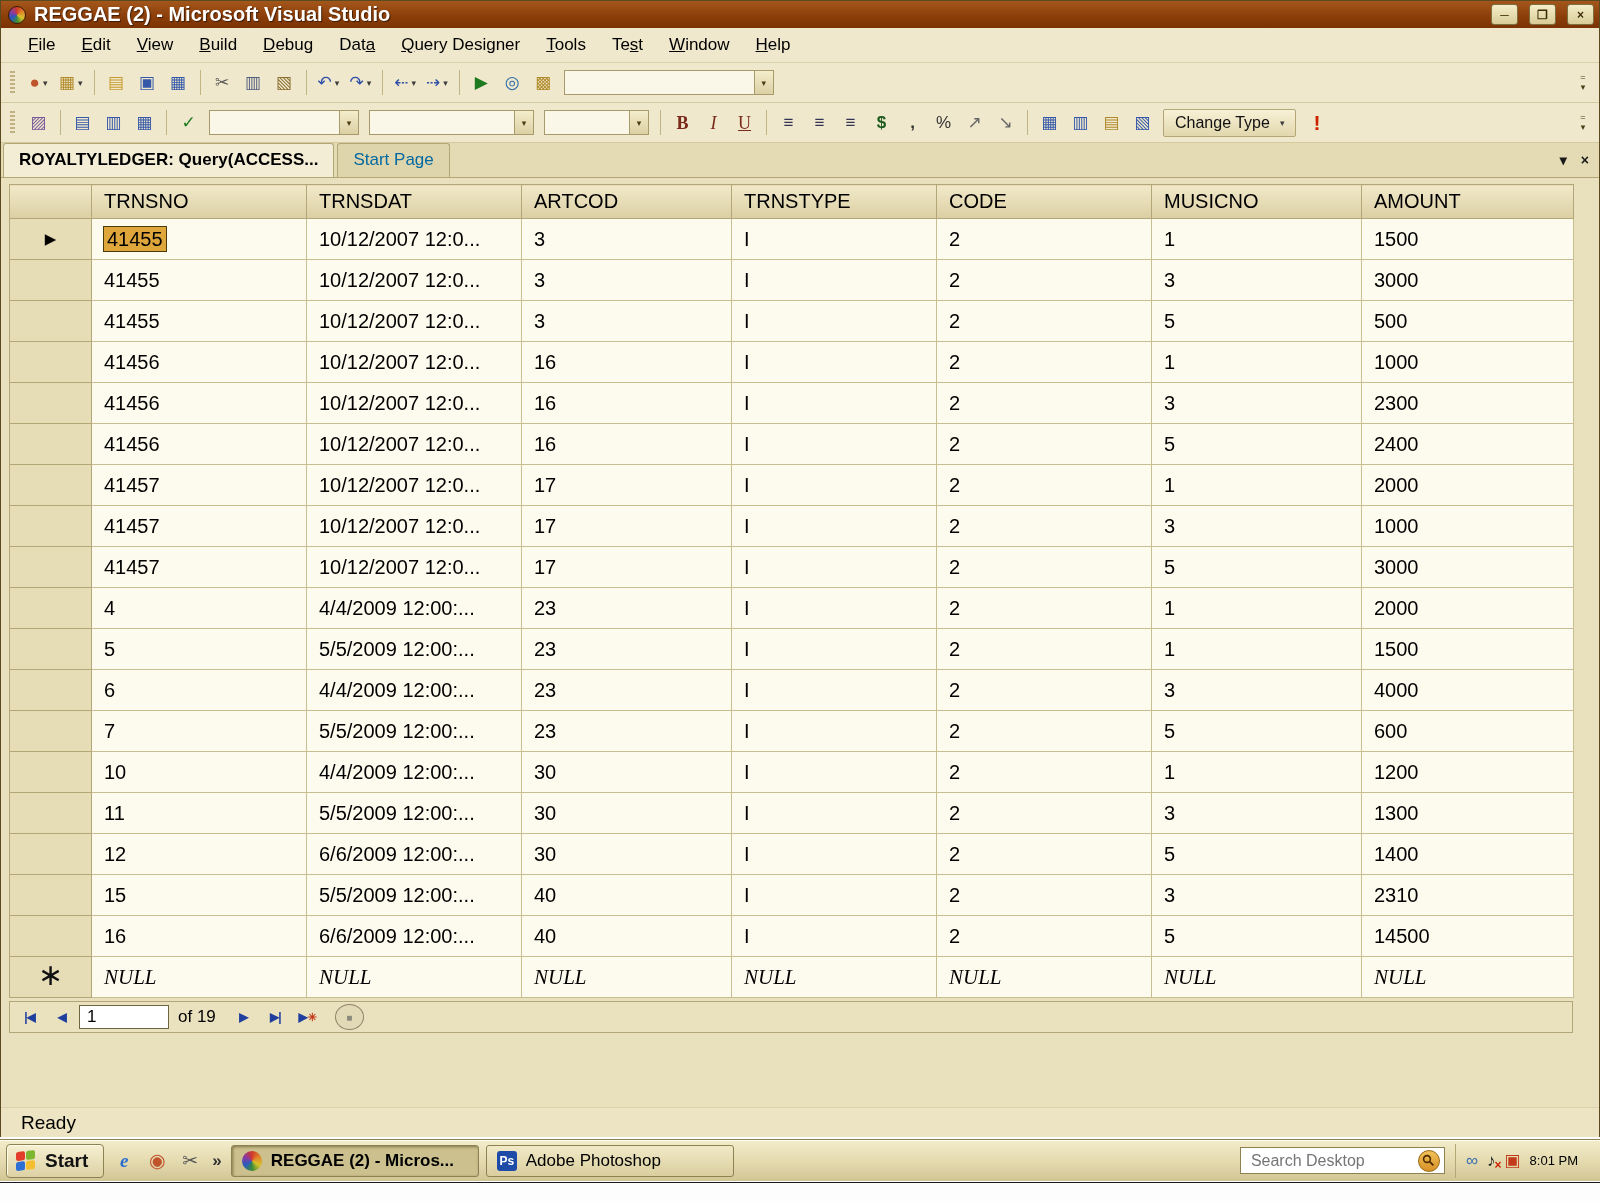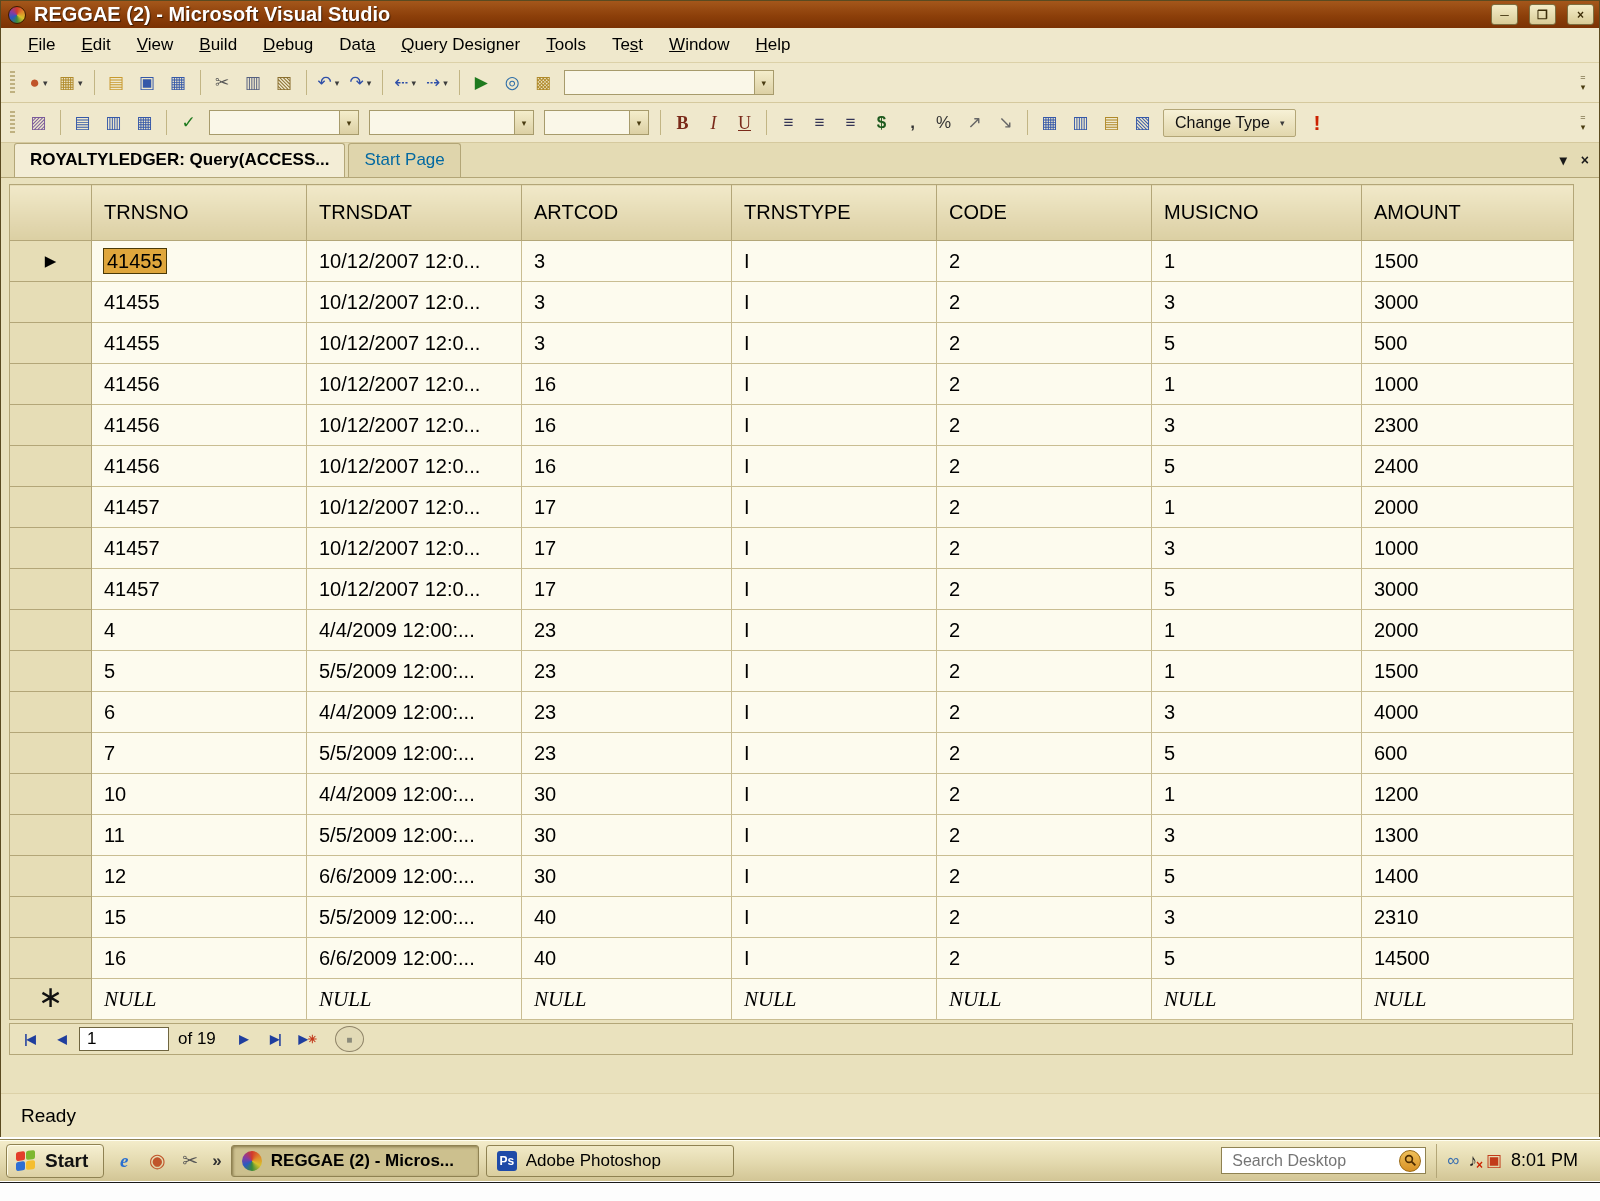--- a/index.html
+++ b/index.html
@@ -43,31 +43,31 @@
   .combo-arrow { width:19px; height:100%; border-left:1px solid #A79B6C;
     background:linear-gradient(#F4EDCB,#DCD0A4); display:grid; place-items:center;
     font-size:9px; color:#4a3c12; }
   .tb-textbtn { height:28px; padding:0 11px; display:inline-flex; align-items:center; gap:7px;
     font-size:16px; color:#111; border:1px solid #B3A677; border-radius:2px;
     background:linear-gradient(#F7F1D6,#E2D7AD); margin:0 4px; white-space:nowrap; }
   .tb-overflow { margin-left:auto; width:16px; display:flex; flex-direction:column;
     align-items:center; color:#4a3c12; font-size:9px; line-height:1.1; }
 
   .tabbar { height:35px; flex:none; background:#E4DBB4; display:flex; align-items:flex-end;
-    padding:4px 8px 0 13px; border-bottom:1px solid #B3A677; position:relative; }
+    padding:4px 8px 0 2px; border-bottom:1px solid #B3A677; position:relative; }
   .tab { padding:6px 15px 7px 15px; font-size:17px; border:1px solid #B3A677; border-bottom:none;
     border-radius:3px 3px 0 0; margin-right:3px; background:#DFD5AC; color:#0369a1; white-space:nowrap; }
   .tab.active { background:#F3EDD6; font-weight:bold; color:#000; }
   .tab-ctrl { position:absolute; right:10px; top:9px; display:flex; gap:14px;
     font-size:14px; font-weight:bold; color:#1a1a1a; }
 
   .content { flex:1; background:#E9E1BD; padding:6px 0 0 8px; position:relative; overflow:hidden; }
 
   table.grid { border-collapse:collapse; table-layout:fixed; width:1564px; background:#FDFBEE; }
-  .grid th { height:56px; background:linear-gradient(#F1E9C9,#DBCFA3); border:1px solid #B3A678;
+  .grid th { height:34px; background:linear-gradient(#F1E9C9,#DBCFA3); border:1px solid #B3A678;
     font-weight:400; font-size:20px; text-align:left; padding:0 0 0 12px; color:#000;
     white-space:nowrap; overflow:hidden; }
   .grid th.corner { padding:0; }
   .grid td.cell { height:41px; border:1px solid #C9BD92; font-size:20px; padding:0 0 0 12px;
     color:#000; white-space:nowrap; overflow:hidden; background:#FDFBEE; }
   .grid td.rowhdr { height:41px; background:#E6DDB6; border:1px solid #B3A678;
     text-align:center; padding:0; }
   tr.nullrow td.cell { font-style:italic; font-family:"Liberation Serif", serif; font-size:21px; }
   .marker-current { font-size:15px; color:#000; }
   .marker-new { font-size:30px; line-height:0; color:#111; position:relative; top:3px; }
@@ -77,21 +77,21 @@
     background:#EAE2BE; display:flex; align-items:center; padding:0 5px; gap:3px; }
   .pg-btn { min-width:29px; height:25px; display:inline-flex; align-items:center; justify-content:center;
     color:#1F3E9E; font-size:12px; font-weight:bold; border-radius:2px; letter-spacing:-1px; }
   .pg-btn .star { color:#C2381A; font-size:11px; margin-left:1px; }
   .pg-btn.round { border:1px solid #8f8468; border-radius:50%; width:26px; height:26px;
     color:#8a8a7a; background:#E2DAB6; margin-left:10px; font-size:10px; letter-spacing:0; }
   .pg-input { width:90px; height:24px; border:1px solid #6f6540; background:#fff; font-size:17px;
     padding:0 7px; font-family:"Liberation Sans", sans-serif; }
   .pg-label { font-size:17px; padding:0 10px 0 6px; color:#000; }
 
-  .statusbar { height:44px; flex:none; background:#ECE4C2; display:flex; align-items:center;
+  .statusbar { height:30px; flex:none; background:#ECE4C2; display:flex; align-items:center;
     padding:0 20px; font-size:19px; color:#000; border-top:1px solid #DCD1A8; }
 
   
   .taskbar { position:absolute; left:0; top:1139px; width:1600px; height:42px;
     background:linear-gradient(#F4EDCB 0%,#E3D9AE 55%,#D2C595 100%);
     border-top:1px solid #8F8252; box-shadow:inset 0 1px 0 #fffef0;
     display:flex; align-items:center; padding:0 6px; gap:7px; }
   .start-btn { height:34px; padding:0 15px 0 9px; display:flex; align-items:center; gap:8px;
     font-weight:bold; font-size:19px; color:#111; border:1px solid #8F8252; border-radius:4px;
     background:linear-gradient(#F6F0D2,#DDD1A4); box-shadow:inset 1px 1px 0 #fffce8; flex:none; }
@@ -113,21 +113,21 @@
   .search-box { width:205px; height:27px; background:#fff; border:1px solid #8F8252;
     display:flex; align-items:center; padding:0 4px 0 10px; }
   .search-box input { border:none; outline:none; flex:1; min-width:0; font-size:16px; color:#a16207;
     font-family:"Liberation Sans", sans-serif; background:transparent; }
   .search-btn { width:22px; height:22px; border-radius:50%; display:grid; place-items:center;
     background:linear-gradient(#F0C05A,#D89226); border:1px solid #9a6a14; flex:none; }
   .tray { display:flex; align-items:center; gap:9px; height:34px; padding:0 10px;
     border-left:1px solid #B3A677; }
   .tray-icon { font-size:17px; line-height:1; position:relative; }
   .tray-badge { position:absolute; right:-6px; bottom:-2px; font-size:12px; font-weight:bold; }
-  .clock { font-size:18px; color:#000; padding-right:6px; white-space:nowrap; }
+  .clock { font-size:13px; color:#000; padding-right:6px; white-space:nowrap; }
   .bottom-strip { position:absolute; left:0; top:1182px; width:1600px; height:19px;
     background:#fdfdfd; border-top:1px solid #1a1a1a; }
 </style>
 </head>
 <body>
 
 <div class="screen">
   <div class="vs">
 
     <div class="titlebar">

